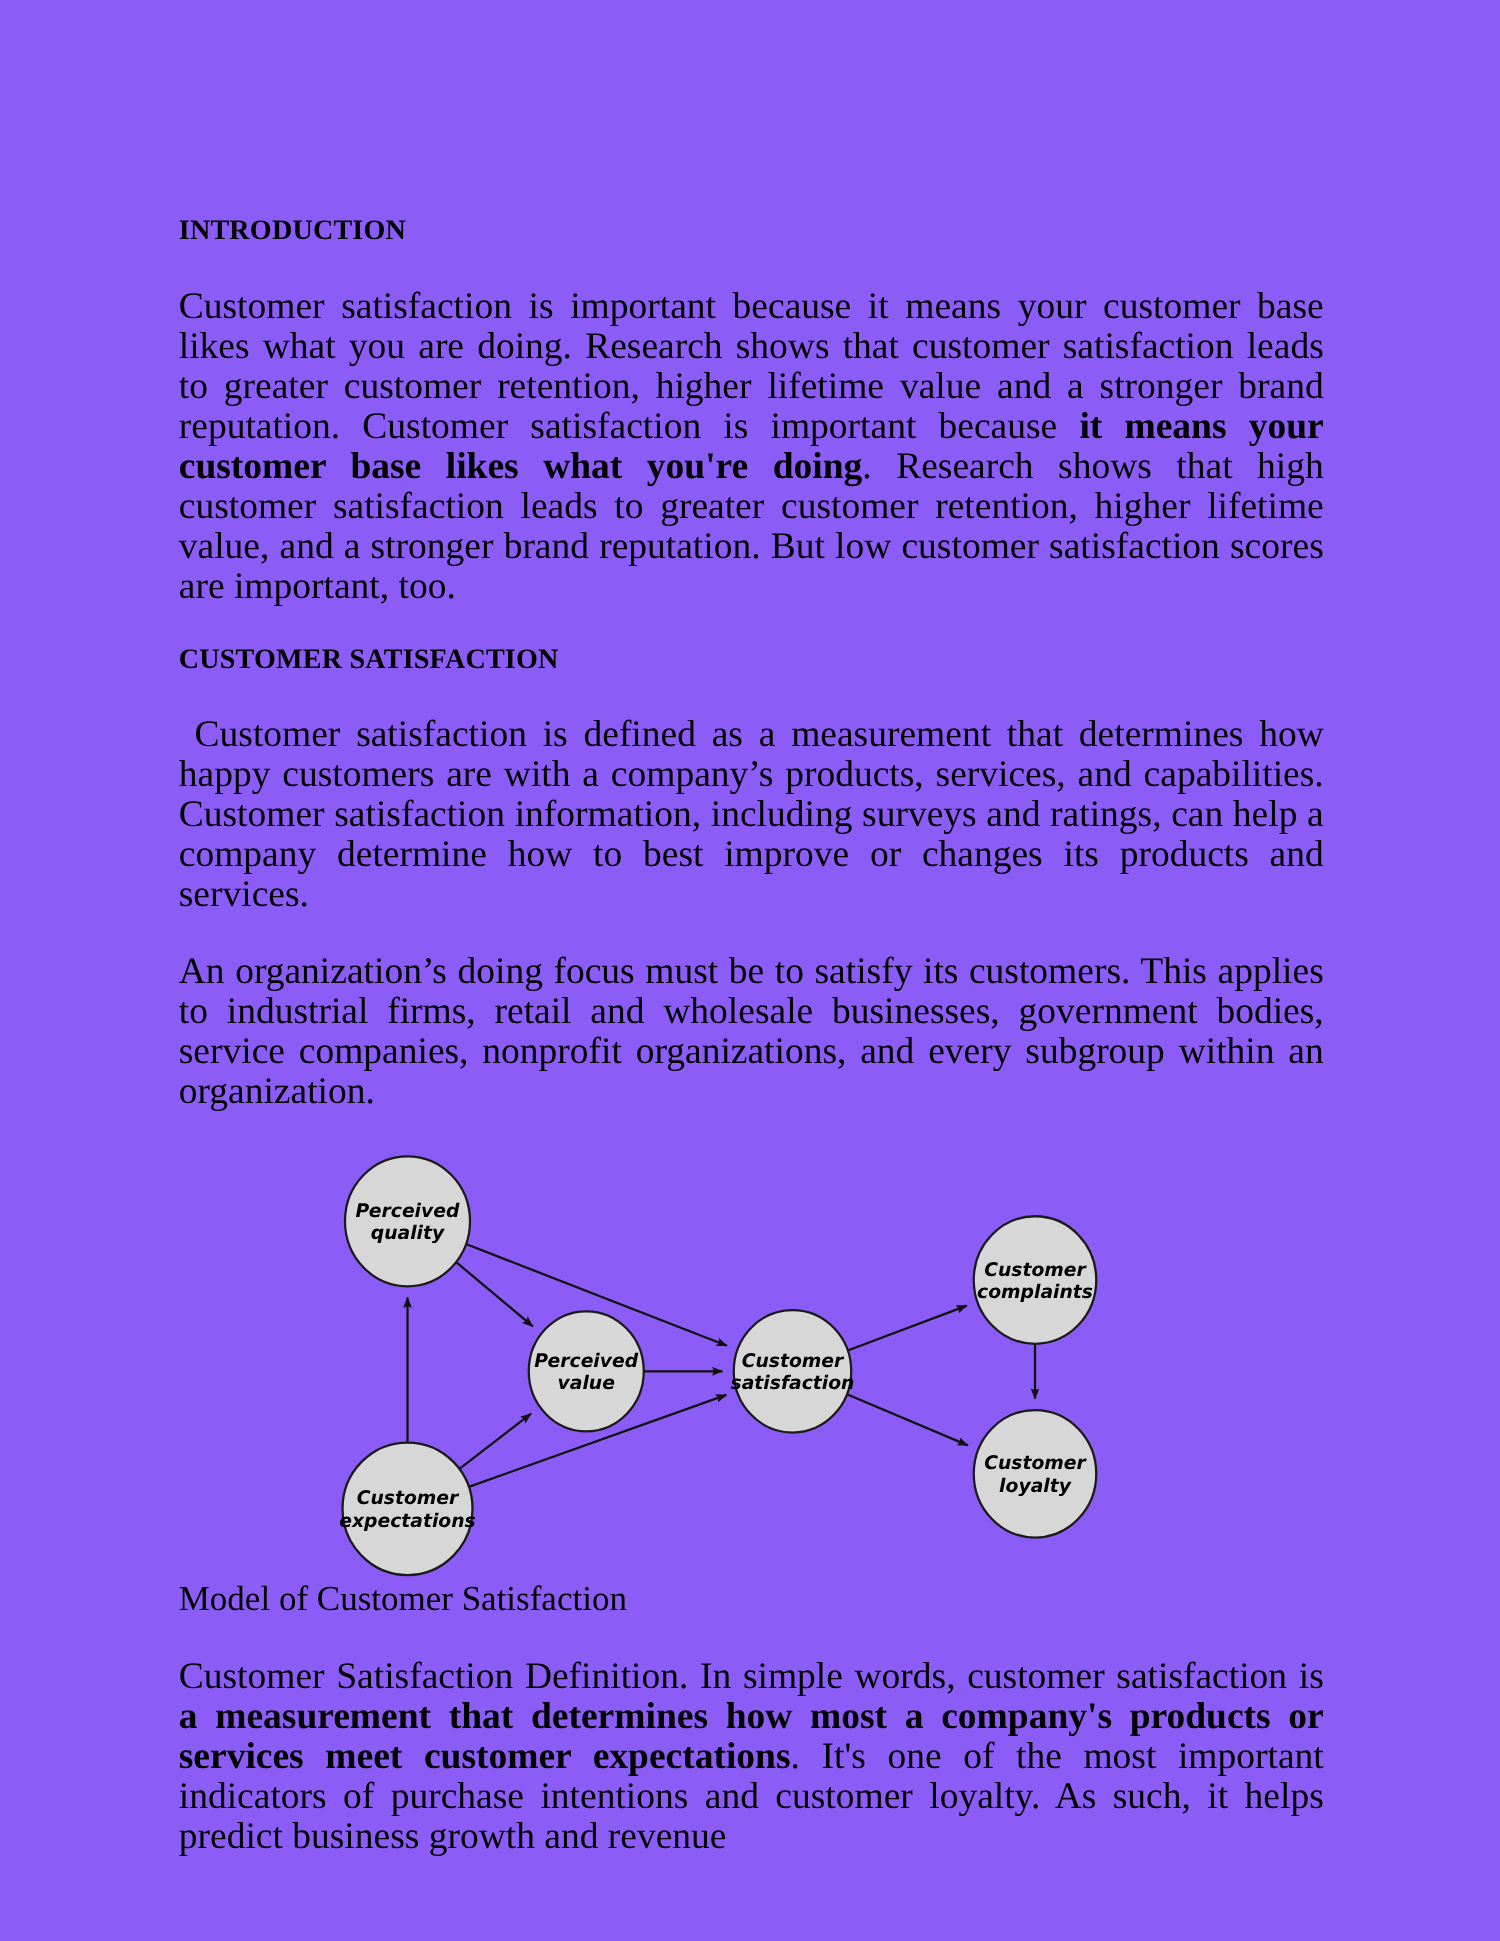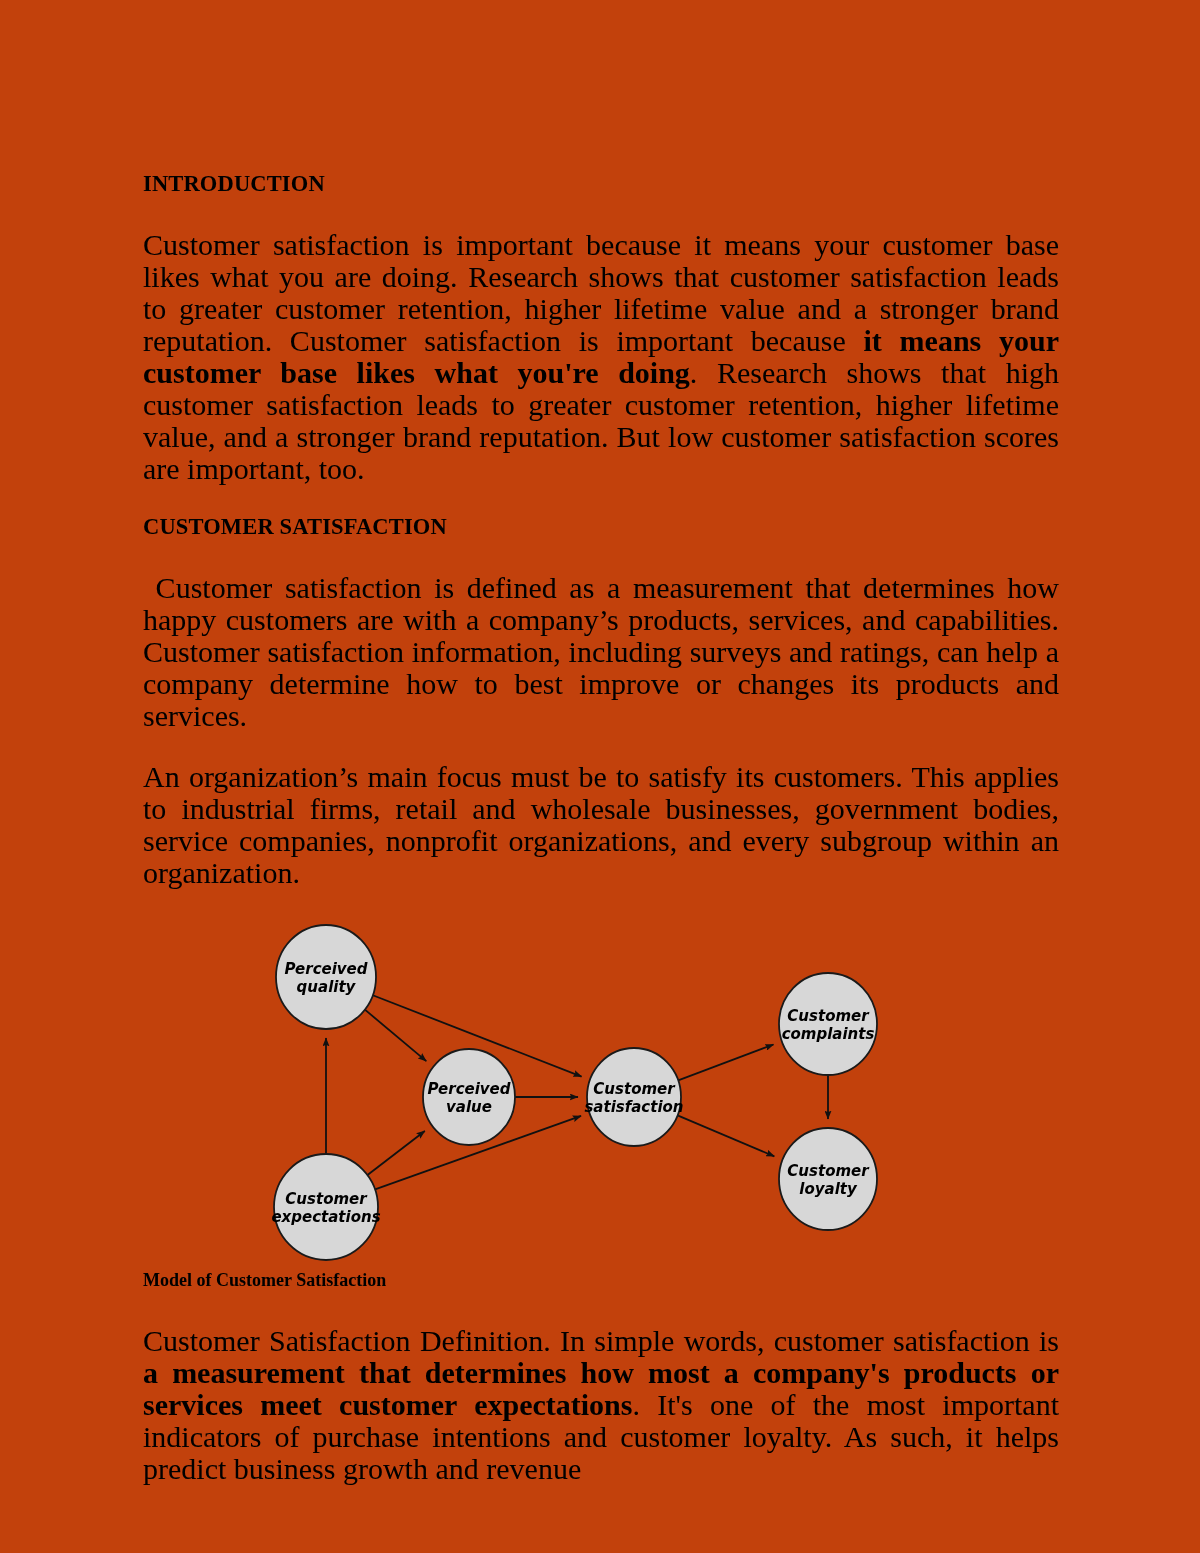--- a/index.html
+++ b/index.html
@@ -8,21 +8,21 @@
     background: #ffffff;
   }
   body {
     font-family: "Liberation Serif", "DejaVu Serif", serif;
     color: #000000;
   }
   .page {
     position: relative;
     width: 1200px;
     height: 1553px;
-    background: #c2410c;
+    background: #8b5cf6;
     overflow: hidden;
     box-sizing: border-box;
   }
   .content {
     position: absolute;
     left: 143px;
     top: 168px;
     width: 916px;
   }
   .heading {
@@ -53,23 +53,23 @@
     margin: 0;
     font-style: italic;
   }
   .figure svg {
     position: absolute;
     left: 0;
     top: 0;
     display: block;
   }
   .caption {
-    font-size: 18px;
+    font-size: 28px;
     line-height: 32px;
-    font-weight: bold;
+    font-weight: normal;
     margin: 0;
   }
   .node-label {
     font-family: "DejaVu Sans", "Liberation Sans", sans-serif;
     font-weight: bold;
     font-size: 15px;
     fill: #000000;
     text-anchor: middle;
   }
 </style>
@@ -88,21 +88,21 @@
     <div class="gap-sm"></div>
 
     <h2 class="heading">CUSTOMER SATISFACTION</h2>
 
     <div class="gap-md"></div>
 
     <p class="para">&nbsp;Customer satisfaction is defined as a measurement that determines how happy customers are with a company’s products, services, and capabilities. Customer satisfaction information, including surveys and ratings, can help a company determine how to best improve or changes its products and services.</p>
 
     <div class="gap-md"></div>
 
-    <p class="para">An organization’s main focus must be to satisfy its customers. This applies to industrial firms, retail and wholesale businesses, government bodies, service companies, nonprofit organizations, and every subgroup within an organization.</p>
+    <p class="para">An organization’s doing focus must be to satisfy its customers. This applies to industrial firms, retail and wholesale businesses, government bodies, service companies, nonprofit organizations, and every subgroup within an organization.</p>
 
     <div class="gap-lg"></div>
 
     <div class="figure">
       <svg id="fig-svg" width="916" height="345" viewBox="0 0 680 345" aria-hidden="true">
           <defs>
             <marker id="arrowhead" markerWidth="9" markerHeight="7" refX="8.4" refY="3.5" orient="auto" markerUnits="userSpaceOnUse">
               <path d="M0,0 L9,3.5 L0,7 L1.6,3.5 Z" fill="#111111"></path>
             </marker>
           </defs>

